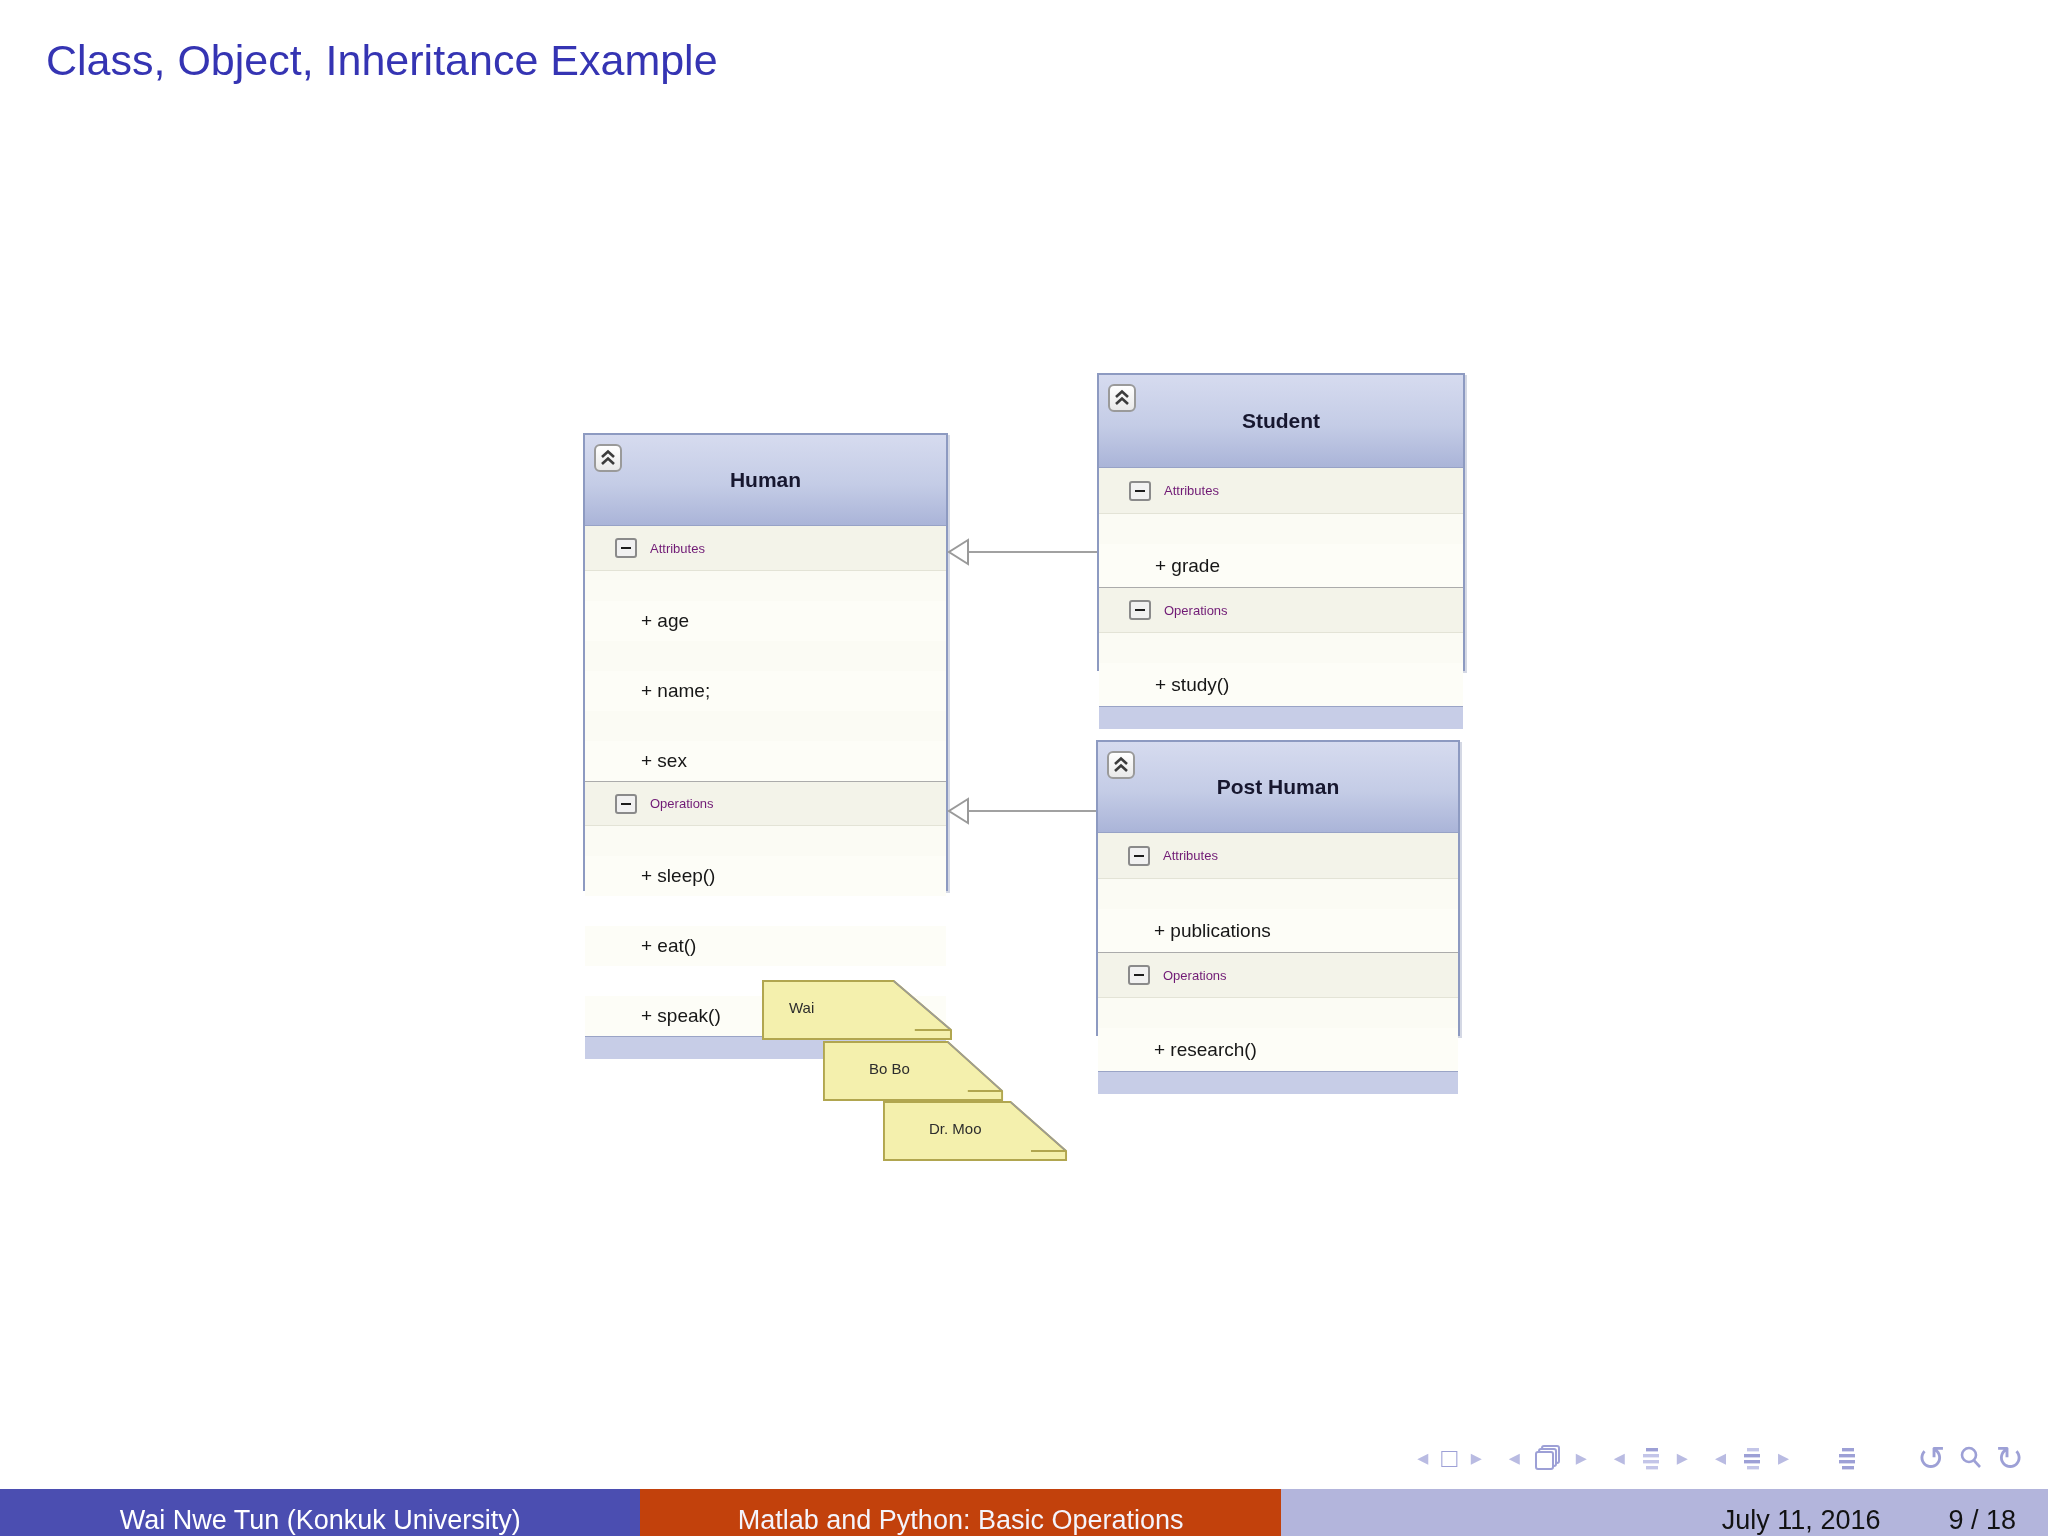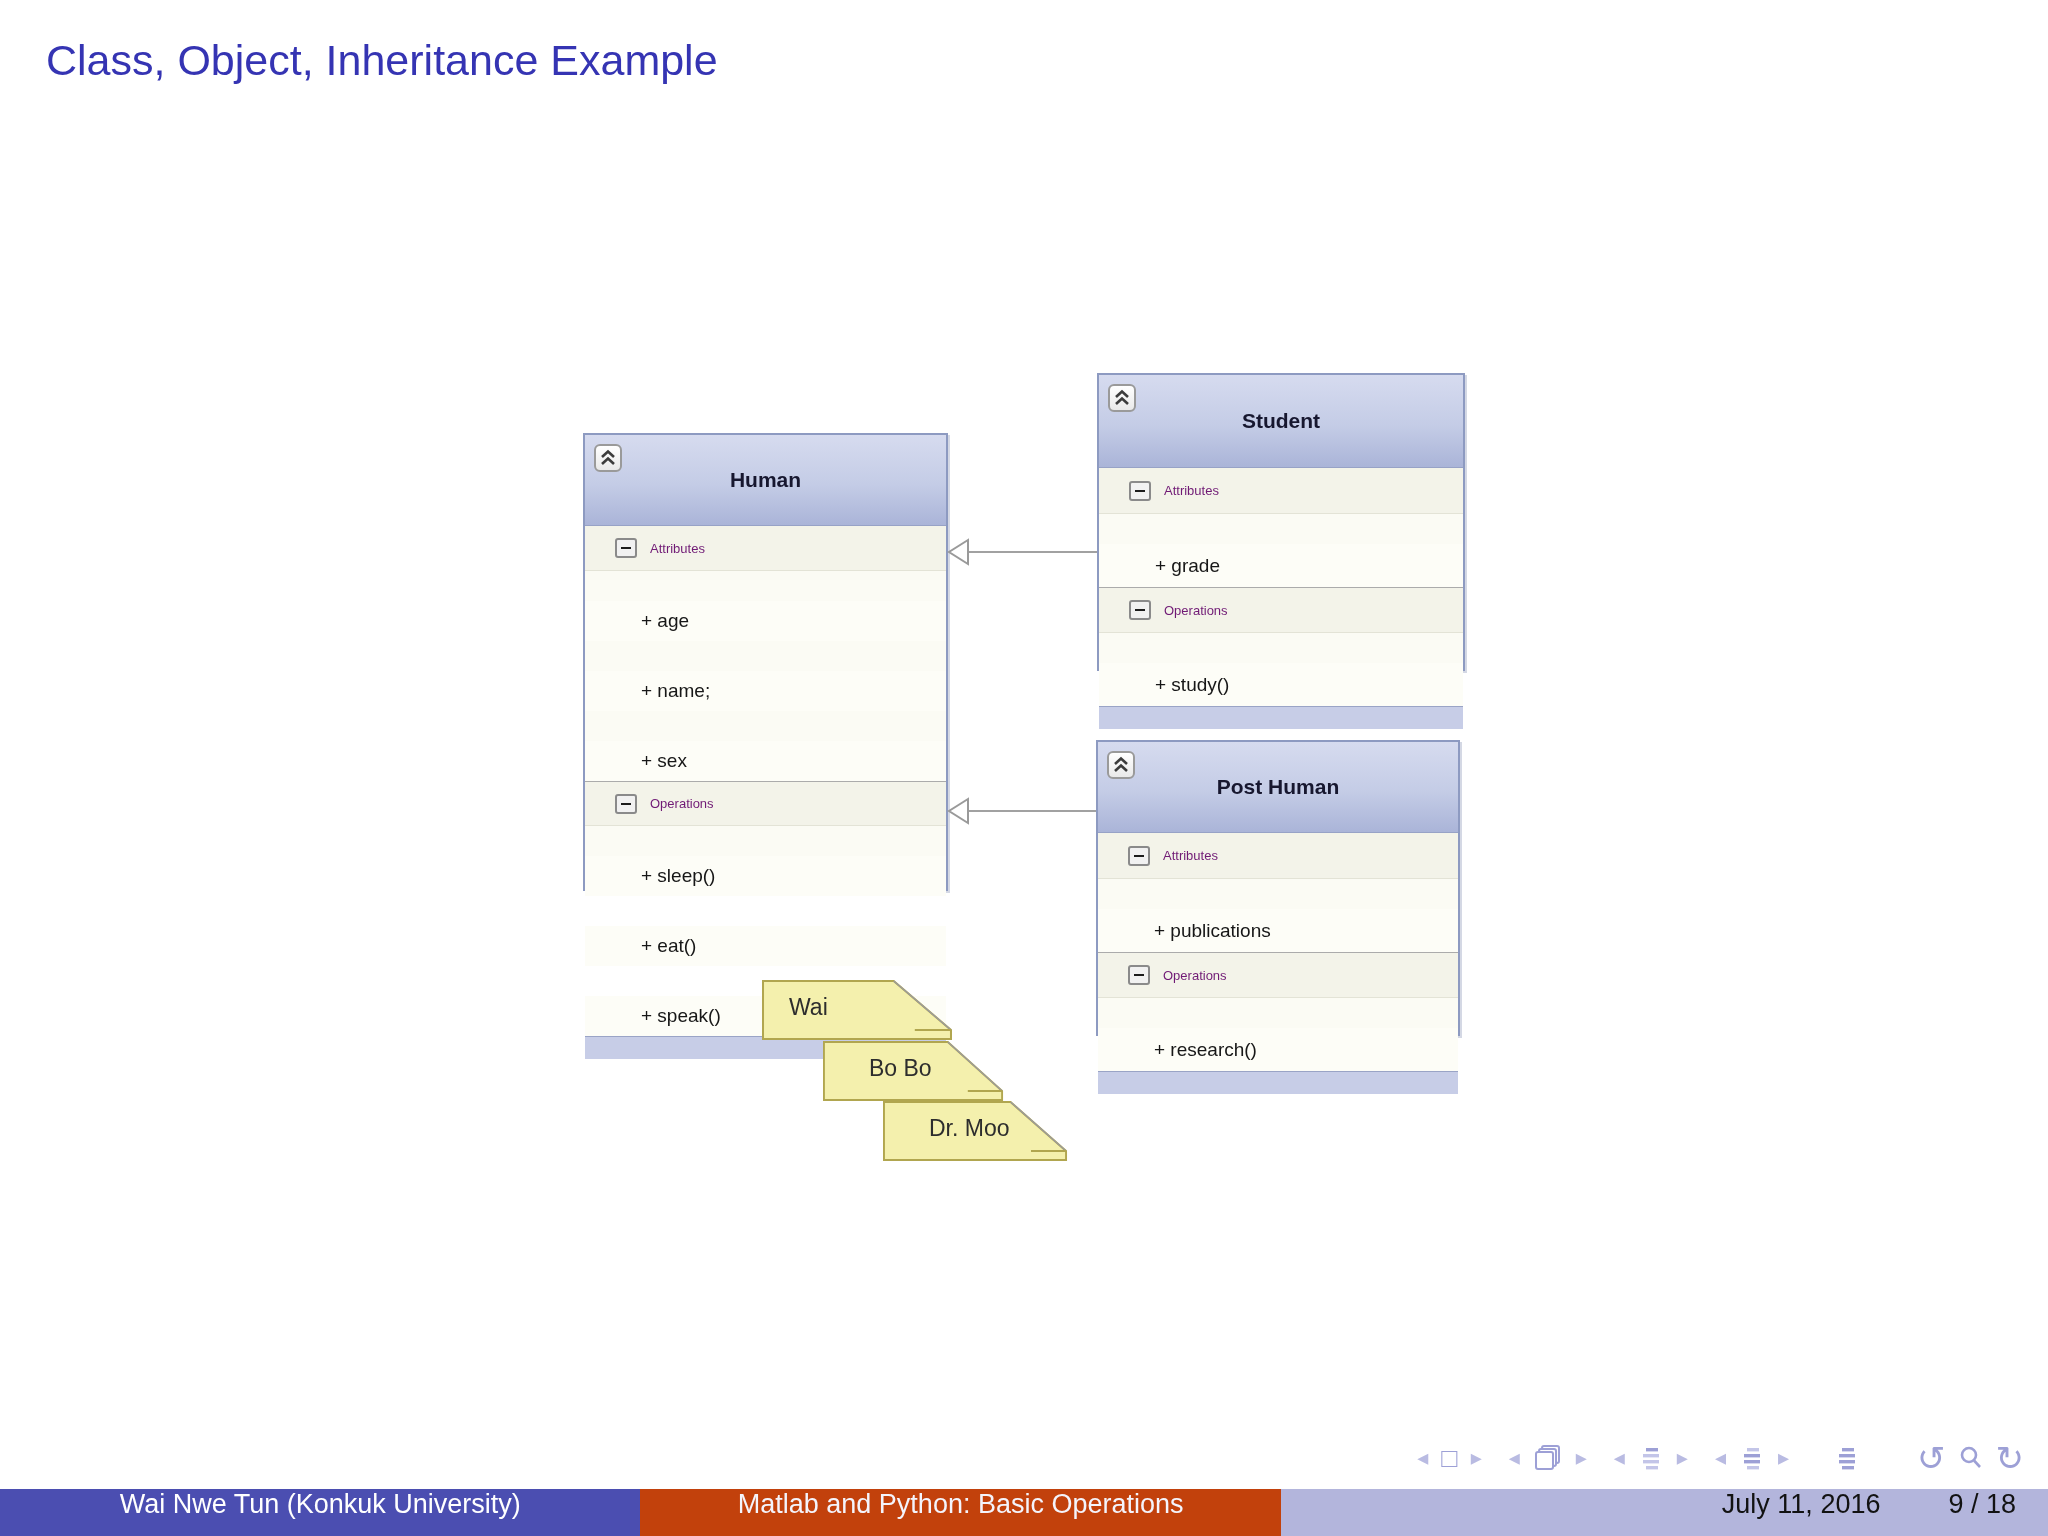--- a/index.html
+++ b/index.html
@@ -31,34 +31,34 @@
   .minus-box{width:22px;height:20px;flex:0 0 auto;}
 
   
   .conn{position:absolute;height:2px;background:#a1a1a1;}
   .arrowhead{position:absolute;}
 
   
   .note{position:absolute;}
   .note svg{position:absolute;left:0;top:0;}
   .note .note-label{position:absolute;top:45%;transform:translateY(-50%);
-                    font-size:23px;color:#2d2d2d;white-space:nowrap;}
+                    font-size:15px;color:#2d2d2d;white-space:nowrap;}
 
   
   .navbar{position:absolute;top:1441px;right:24px;display:flex;align-items:center;gap:27px;
           color:#9da0d6;}
   .navgroup{display:flex;align-items:center;gap:13px;}
   .nav-tri{font-size:22px;line-height:1;color:#b9bbe2;}
   .nav-glyph{font-size:27px;line-height:1;}
   .nav-svg{display:block;}
 
   
   .footline{position:absolute;left:0;bottom:0;width:2048px;height:47px;display:flex;
             font-size:27px;}
-  .fseg{display:flex;align-items:flex-start;box-sizing:border-box;height:100%;}
+  .fseg{display:flex;align-items:flex-end;box-sizing:border-box;height:100%;}
   .f1{width:683px;background:#4b4eb1;color:#ffffff;justify-content:center;}
   .f2{width:683px;background:#c2410c;color:#f4f4fc;justify-content:center;}
   .f3{width:816px;background:#b3b5dc;color:#121212;justify-content:flex-end;padding-right:32px;}
   .f3 .fdate{margin-right:68px;}
 </style>
 </head>
 <body>
 
 <div class="slide">
 

